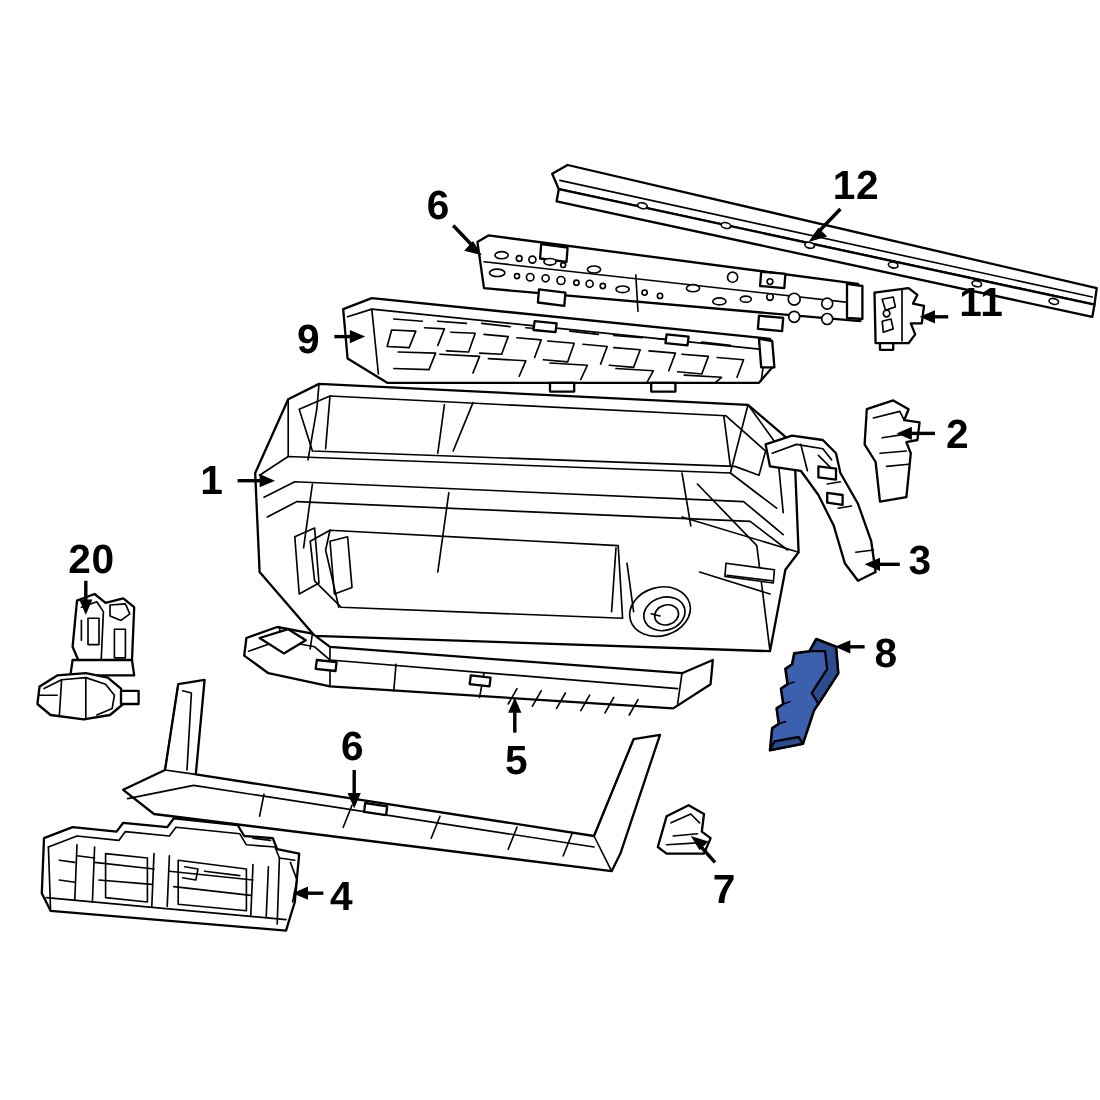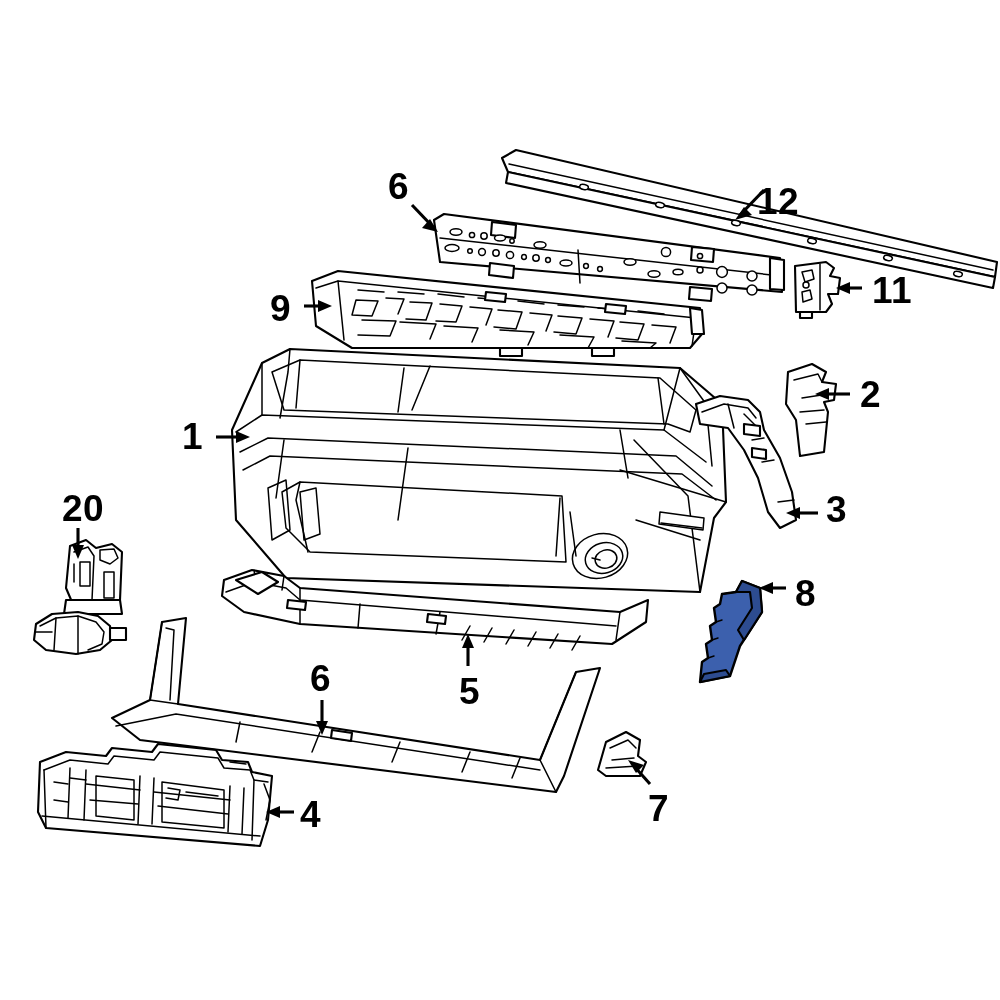--- a/index.html
+++ b/index.html
@@ -335,17 +335,17 @@
   <div class="callout" style="left:182px;top:418px;">1</div>
   <div class="callout" style="left:860px;top:376px;">2</div>
   <div class="callout" style="left:826px;top:491px;">3</div>
   <div class="callout" style="left:300px;top:796px;">4</div>
   <div class="callout" style="left:459px;top:673px;">5</div>
   <div class="callout" style="left:310px;top:660px;">6</div>
   <div class="callout" style="left:648px;top:790px;">7</div>
   <div class="callout" style="left:795px;top:575px;">8</div>
   <div class="callout" style="left:270px;top:290px;">9</div>
   <div class="callout" style="left:388px;top:168px;">6</div>
-  <div class="callout" style="left:872px;top:272px;text-align:center;">11</div>
-  <div class="callout" style="left:757px;top:150px;margin-top:33px;">12</div>
+  <div class="callout" style="left:872px;top:256px;text-align:center;">11</div>
+  <div class="callout" style="left:757px;top:150px;">12</div>
   <div class="callout" style="left:62px;top:490px;">20</div>
 
 </div>
 
 </body></html>

